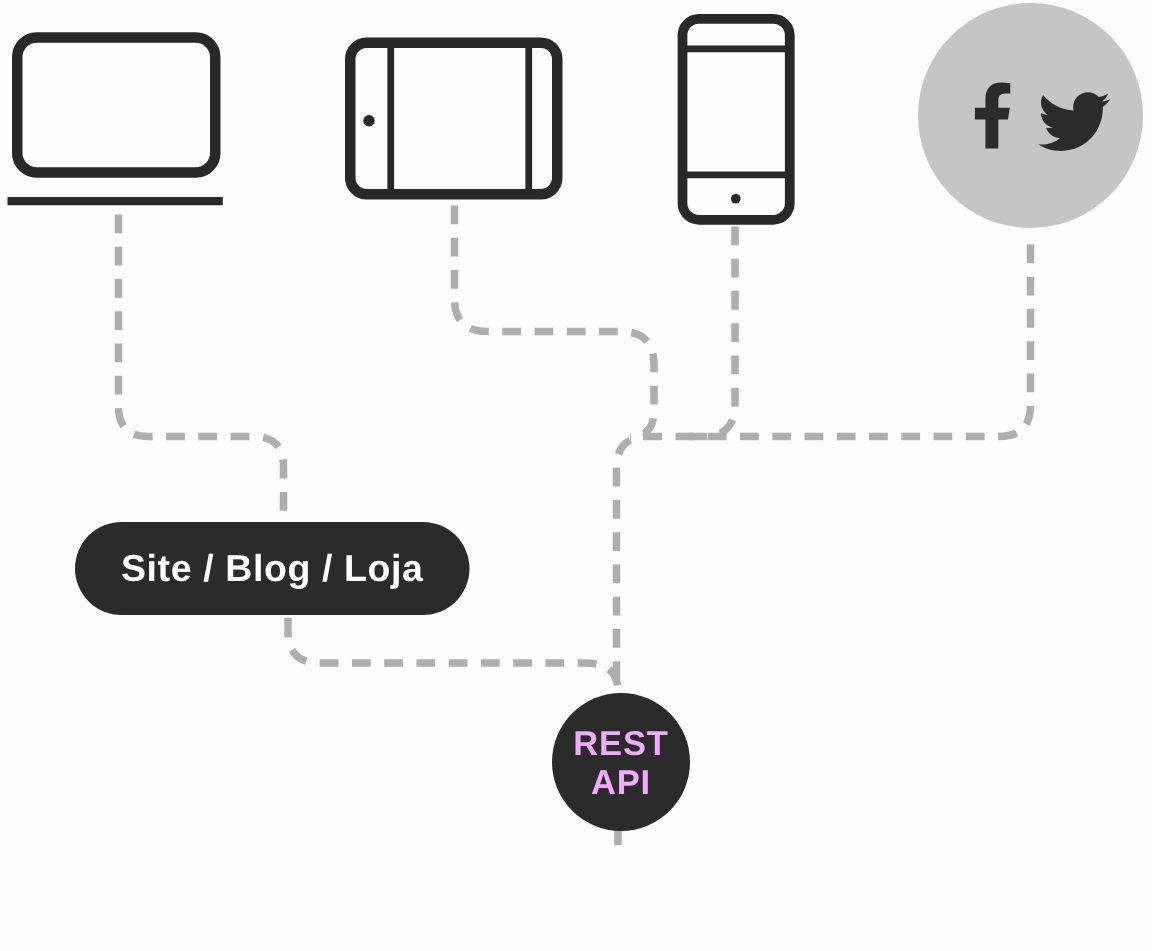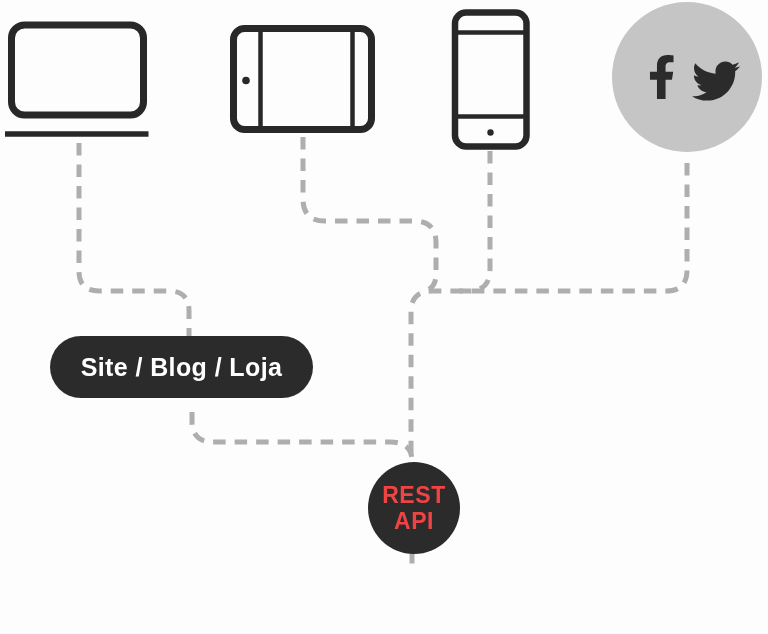--- a/index.html
+++ b/index.html
@@ -31,39 +31,39 @@
     display: flex;
     align-items: center;
     justify-content: center;
     font-weight: bold;
     font-size: 25px;
     letter-spacing: 0.4px;
     white-space: nowrap;
   }
   .pill-site {
     left: 50px;
-    top: 336px;
+    top: 348px;
     width: 263px;
     height: 62px;
   }
   .pill-wp {
     left: 282px;
     top: 567px;
     width: 260px;
     height: 60px;
   }
   .rest-circle {
     position: absolute;
     left: 368px;
     top: 462px;
     width: 92px;
     height: 92px;
     border-radius: 50%;
     background: #2b2b2b;
-    color: #ef4444;
+    color: #f0abfc;
     display: flex;
     flex-direction: column;
     align-items: center;
     justify-content: center;
     font-weight: bold;
     font-size: 23px;
     line-height: 26px;
     letter-spacing: 0.6px;
     text-align: center;
   }

